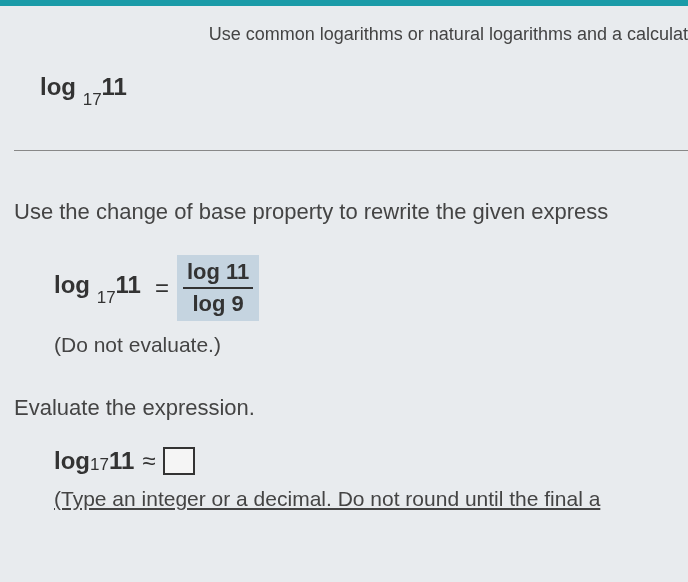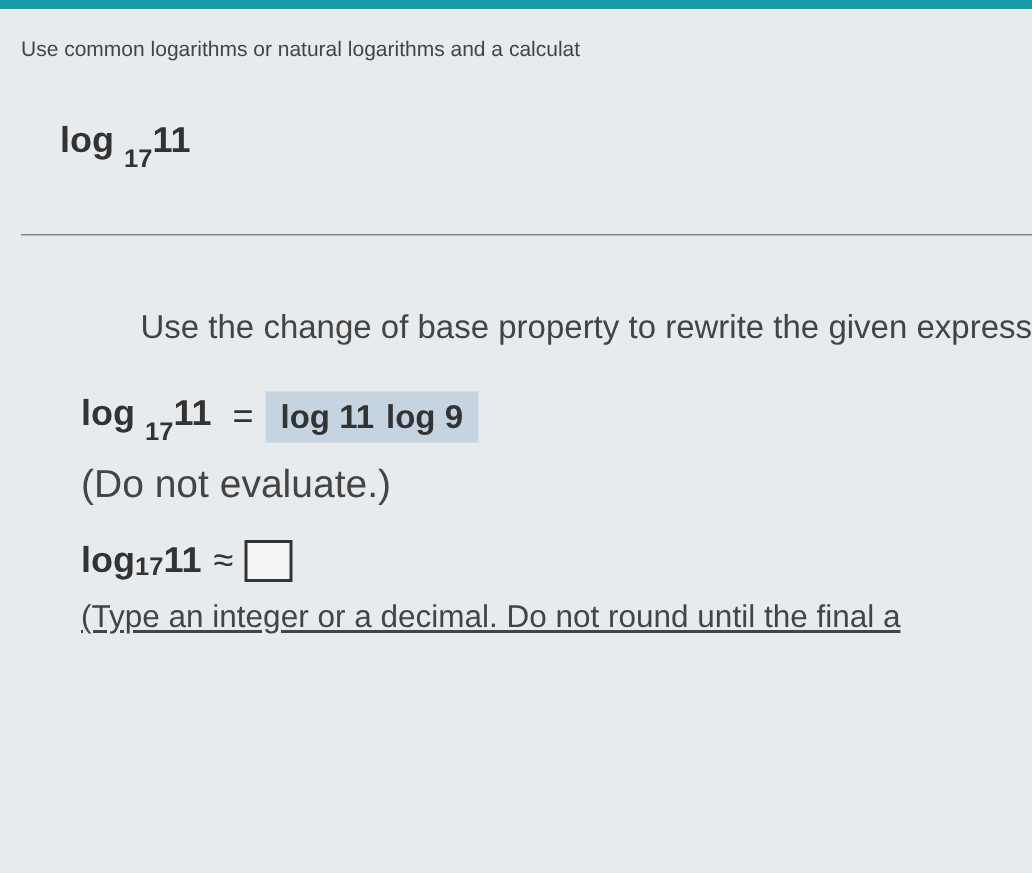--- a/index.html
+++ b/index.html
@@ -18,93 +18,93 @@
     }
     .top-bar {
       height: 6px;
       background: #1a9ba8;
       width: 100%;
     }
     .content {
       padding: 18px 0 0 14px;
     }
     .instruction {
-      font-size: 14px;
+      font-size: 18px;
       color: #444;
-      margin-bottom: 40px;
+      margin-bottom: 28px;
       white-space: nowrap;
+      text-align: right;
     }
     .problem-expr {
       font-size: 24px;
       font-weight: bold;
       color: #333;
       margin-left: 26px;
       margin-bottom: 44px;
     }
     .sub {
       font-size: 17px;
       vertical-align: sub;
-      font-weight: bold;
+      font-weight: normal;
       position: relative;
       top: 4px;
     }
     .divider {
       border: none;
       border-top: 1px solid #888;
       margin: 0 0 48px 0;
       width: 100%;
     }
     .step-text {
       font-size: 22px;
       color: #444;
       margin-bottom: 30px;
       white-space: nowrap;
-      text-align: right;
     }
     .equation-row {
       margin-left: 40px;
       display: flex;
       align-items: center;
       margin-bottom: 12px;
     }
     .lhs {
       font-size: 24px;
       font-weight: bold;
       color: #333;
       margin-right: 6px;
     }
     .equals {
       font-size: 24px;
       color: #333;
       margin: 0 8px;
     }
     .fraction {
       display: inline-flex;
-      flex-direction: row;
+      flex-direction: column;
       align-items: center;
       background: #c5d4e0;
       padding: 2px 6px;
     }
     .frac-num, .frac-den {
       font-size: 22px;
       font-weight: bold;
       color: #333;
       padding: 2px 4px;
       white-space: nowrap;
     }
     .frac-bar {
       width: 100%;
       height: 2px;
       background: #333;
     }
     .hint {
-      font-size: 26px;
+      font-size: 21px;
       color: #444;
       margin-left: 40px;
-      margin-bottom: 22px;
+      margin-bottom: 38px;
     }
     .eval-text {
       font-size: 22px;
       color: #444;
       margin-bottom: 26px;
     }
     .final-row {
       margin-left: 40px;
       font-size: 24px;
       font-weight: bold;
@@ -159,20 +159,21 @@
     <span class="equals">=</span>
     <span class="fraction">
       <span class="frac-num">log 11</span>
       <span class="frac-bar"></span>
       <span class="frac-den">log 9</span>
     </span>
   </div>
 
   <div class="hint">(Do not evaluate.)</div>
 
+  <div class="eval-text">Evaluate the expression.</div>
 
   <div class="final-row">
     <span>log</span>
     <span class="sub">17</span>
       <span>11</span>
     <span class="approx">≈</span>
     <span class="answer-box"></span>
   </div>
 
   <div class="final-hint">(Type an integer or a decimal. Do not round until the final a</div>

